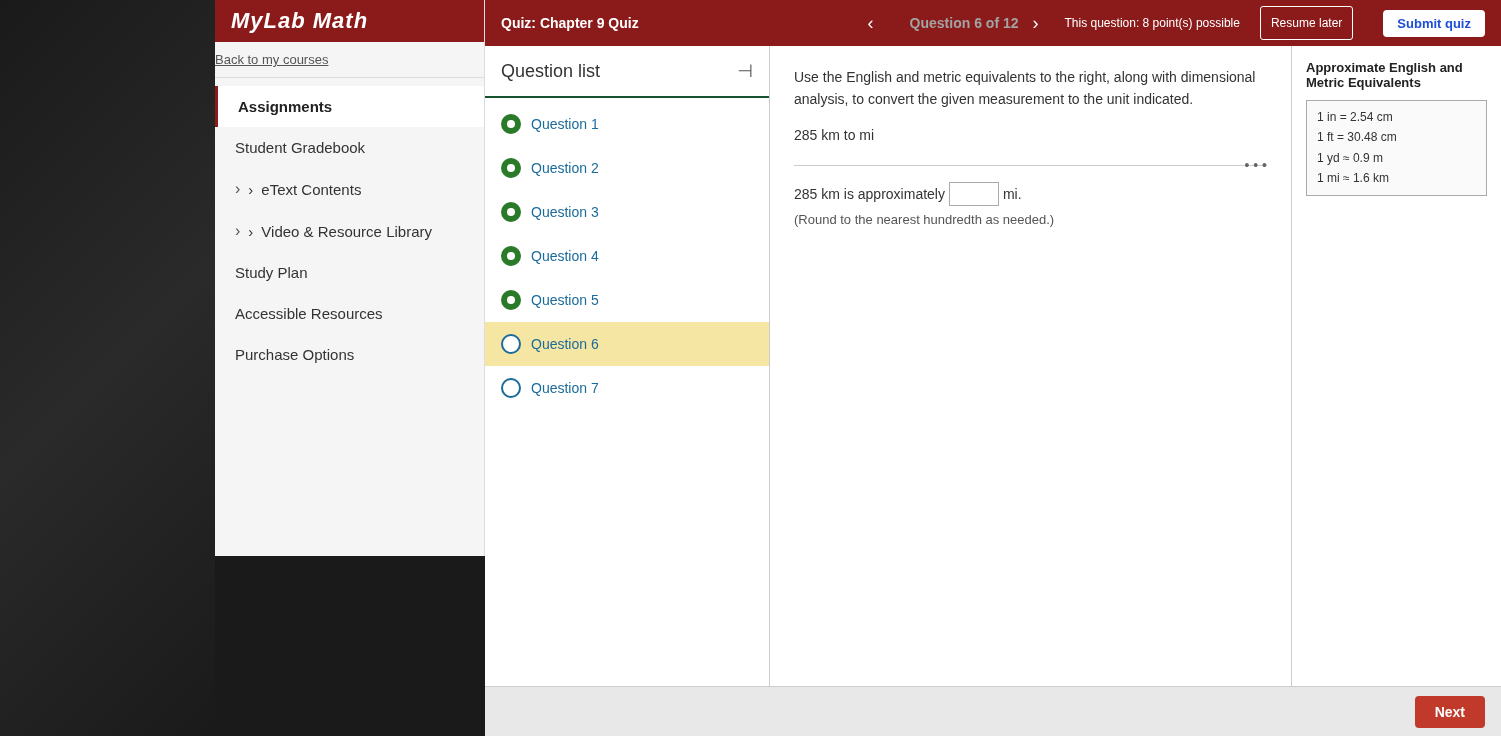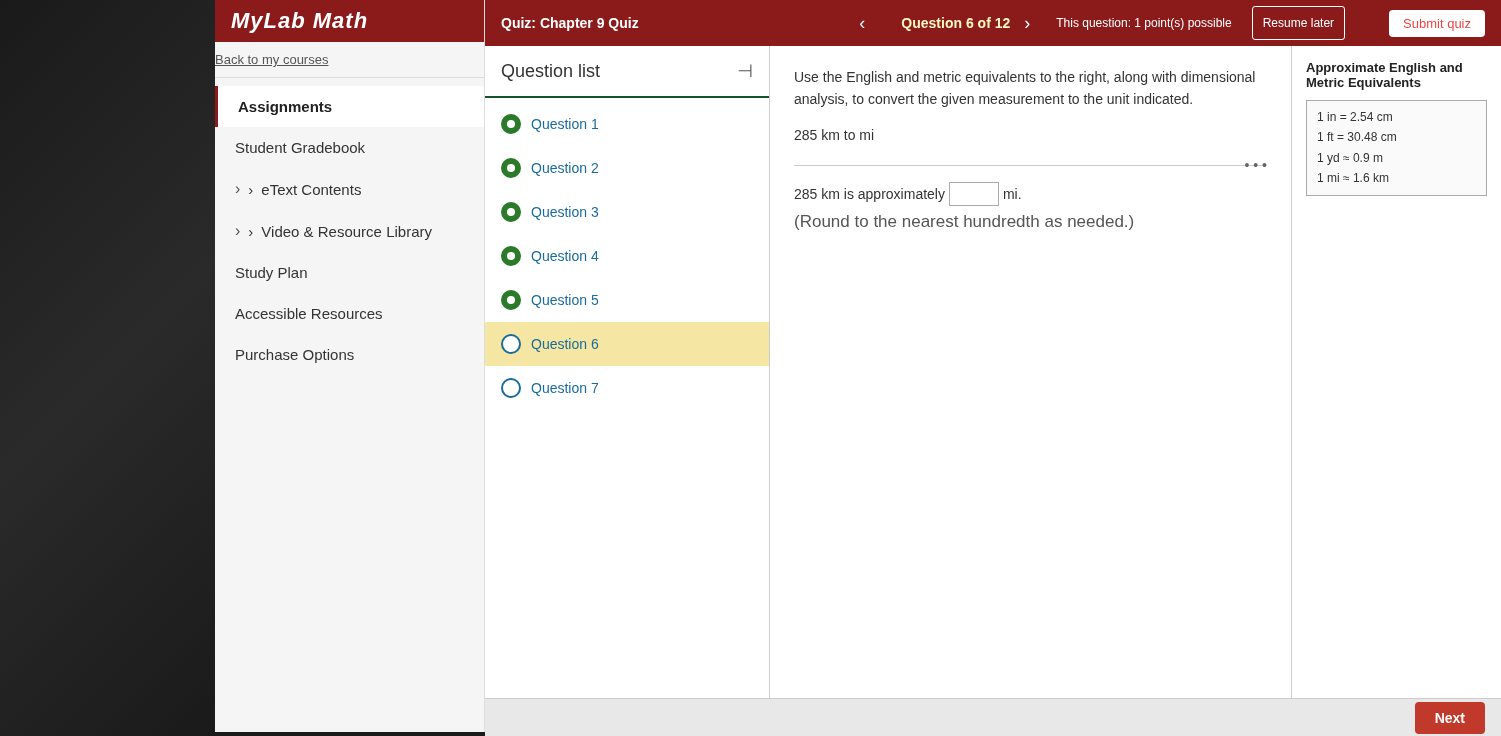--- a/index.html
+++ b/index.html
@@ -17,21 +17,21 @@
       width: 215px;
       height: 736px;
       background: linear-gradient(135deg, #1a1a1a 0%, #2a2a2a 50%, #1a1a1a 100%);
       flex-shrink: 0;
       position: relative;
     }
 
     
     .sidebar {
       width: 270px;
-      height: 732px;
+      height: 556px;
       background: #f5f5f5;
       flex-shrink: 0;
       display: flex;
       flex-direction: column;
       border-right: 1px solid #ddd;
     }
 
     .sidebar-header {
       background: #8b1a1a;
       padding: 8px 16px;
@@ -120,21 +120,21 @@
     .nav-arrow-btn {
       background: transparent;
       border: none;
       color: white;
       font-size: 18px;
       cursor: pointer;
       padding: 2px 6px;
     }
 
     .question-indicator {
-      color: #fef9c3;
+      color: #a3a3a3;
       font-size: 14px;
       font-weight: bold;
       margin-left: 22px;
     }
 
     .top-right-info {
       display: flex;
       flex-direction: column;
       align-items: flex-end;
       gap: 2px;
@@ -151,27 +151,27 @@
       color: white;
       font-size: 12px;
       padding: 9px 10px;
       cursor: pointer;
       border-radius: 3px;
     }
 
     .btn-submit {
       background: white;
       border: none;
-      color: #ef4444;
+      color: #1d4ed8;
       font-size: 13px;
-      font-weight: normal;
+      font-weight: bold;
       padding: 6px 14px;
       cursor: pointer;
       border-radius: 4px;
-      margin-left: 24px;
+      margin-left: 10px;
     }
 
     
     .content-area {
       flex: 1;
       display: flex;
       background: #f0f0f0;
       overflow: hidden;
     }
 
@@ -326,21 +326,21 @@
     .ref-box {
       border: 1px solid #aaa;
       padding: 6px 10px;
       background: #fafafa;
       font-size: 12px;
       line-height: 1.7;
     }
 
     
     .bottom-bar {
-      height: 38px;
+      height: 50px;
       background: #e8e8e8;
       display: flex;
       align-items: center;
       justify-content: flex-end;
       padding: 0 16px;
       border-top: 1px solid #ccc;
     }
 
     .btn-next {
       background: #c0392b;
@@ -424,21 +424,21 @@
 
   <div class="top-bar">
     <span class="quiz-title">Quiz: Chapter 9 Quiz</span>
     <div class="nav-arrows">
       <button class="nav-arrow-btn">‹</button>
       <span class="question-indicator">Question 6 of 12</span>
       <button class="nav-arrow-btn">›</button>
     </div>
     <div class="top-right-info">
       <span class="points-text">
-        <span>This question: 1</span>
+        <span>This question: 8</span>
         <span>point(s) possible</span>
       </span>
     </div>
     <button class="btn-resume">Resume later</button>
     <button class="btn-submit">Submit quiz</button>
   </div>
 
   <div class="content-area">
 
     <div class="question-list-panel">
@@ -489,21 +489,21 @@
       <p class="question-text">Use the English and metric equivalents to the right, along with dimensional analysis, to convert the given measurement to the unit indicated.</p>
       <p class="km-label">285 km to mi</p>
       <div class="conversion-line">
         <span class="ellipsis-icon">• • •</span>
       </div>
       <div class="answer-line">
         <span>285 km is approximately</span>
         <input class="answer-input" type="text" value="" style="">
         <span>mi.</span>
       </div>
-      <p style="font-size:17px; color:#555; margin-top:6px;">(Round to the nearest hundredth as needed.)</p>
+      <p style="font-size:13px; color:#555; margin-top:6px;">(Round to the nearest hundredth as needed.)</p>
     </div>
 
     <div class="reference-panel">
       <div class="ref-title">Approximate English and Metric Equivalents</div>
       <div class="ref-box">
         <div>1 in  = 2.54 cm</div>
         <div>1 ft  = 30.48 cm</div>
         <div>1 yd ≈ 0.9 m</div>
         <div>1 mi ≈ 1.6 km</div>
       </div>

